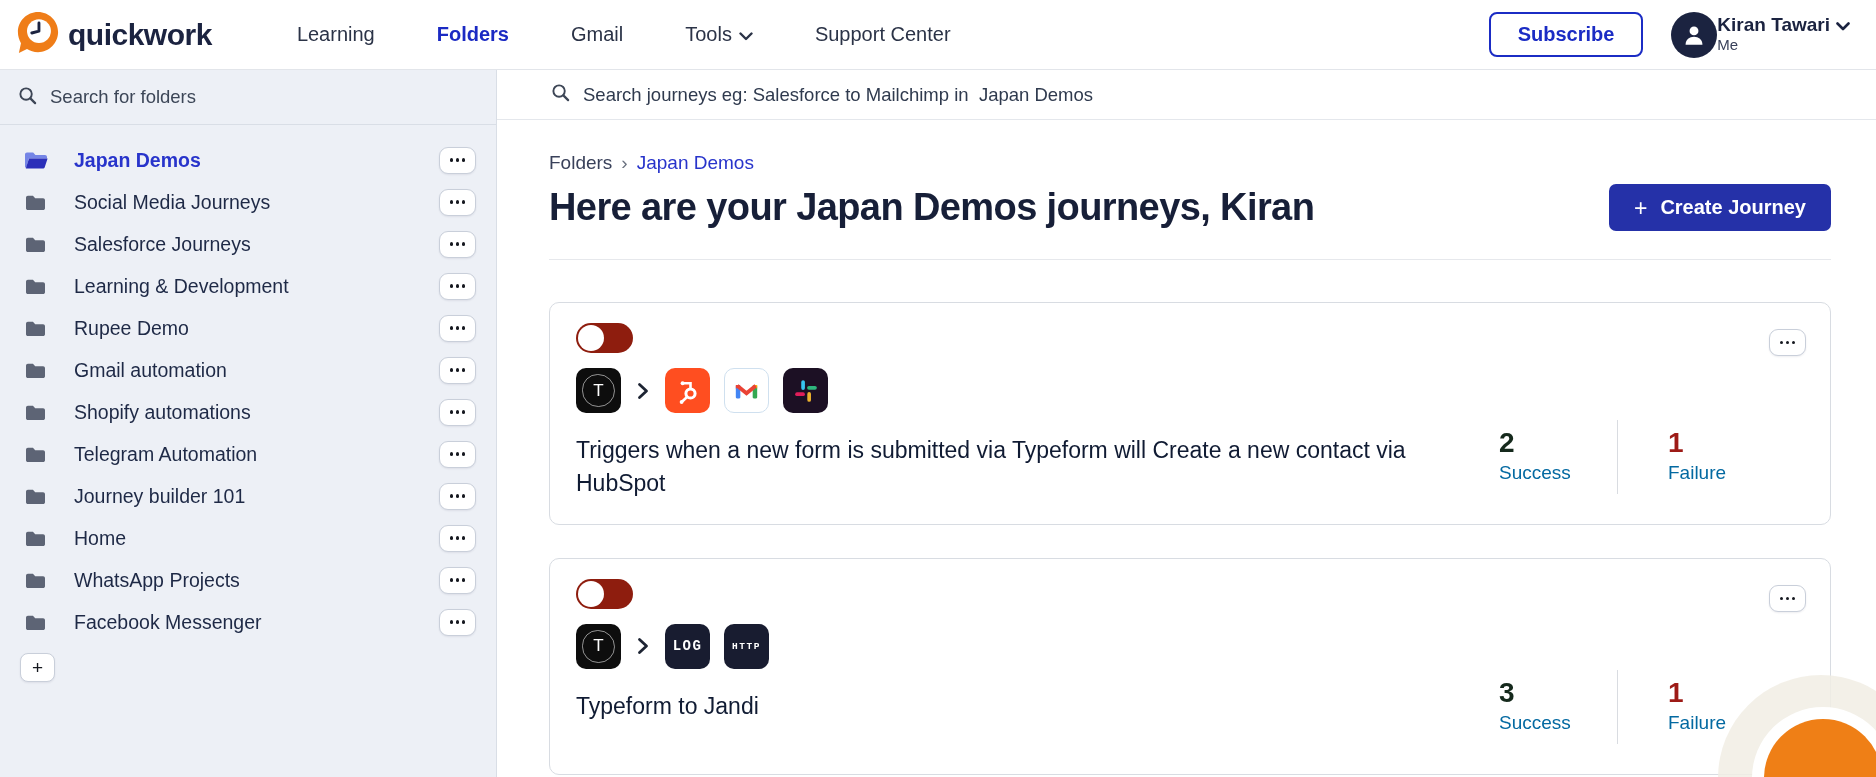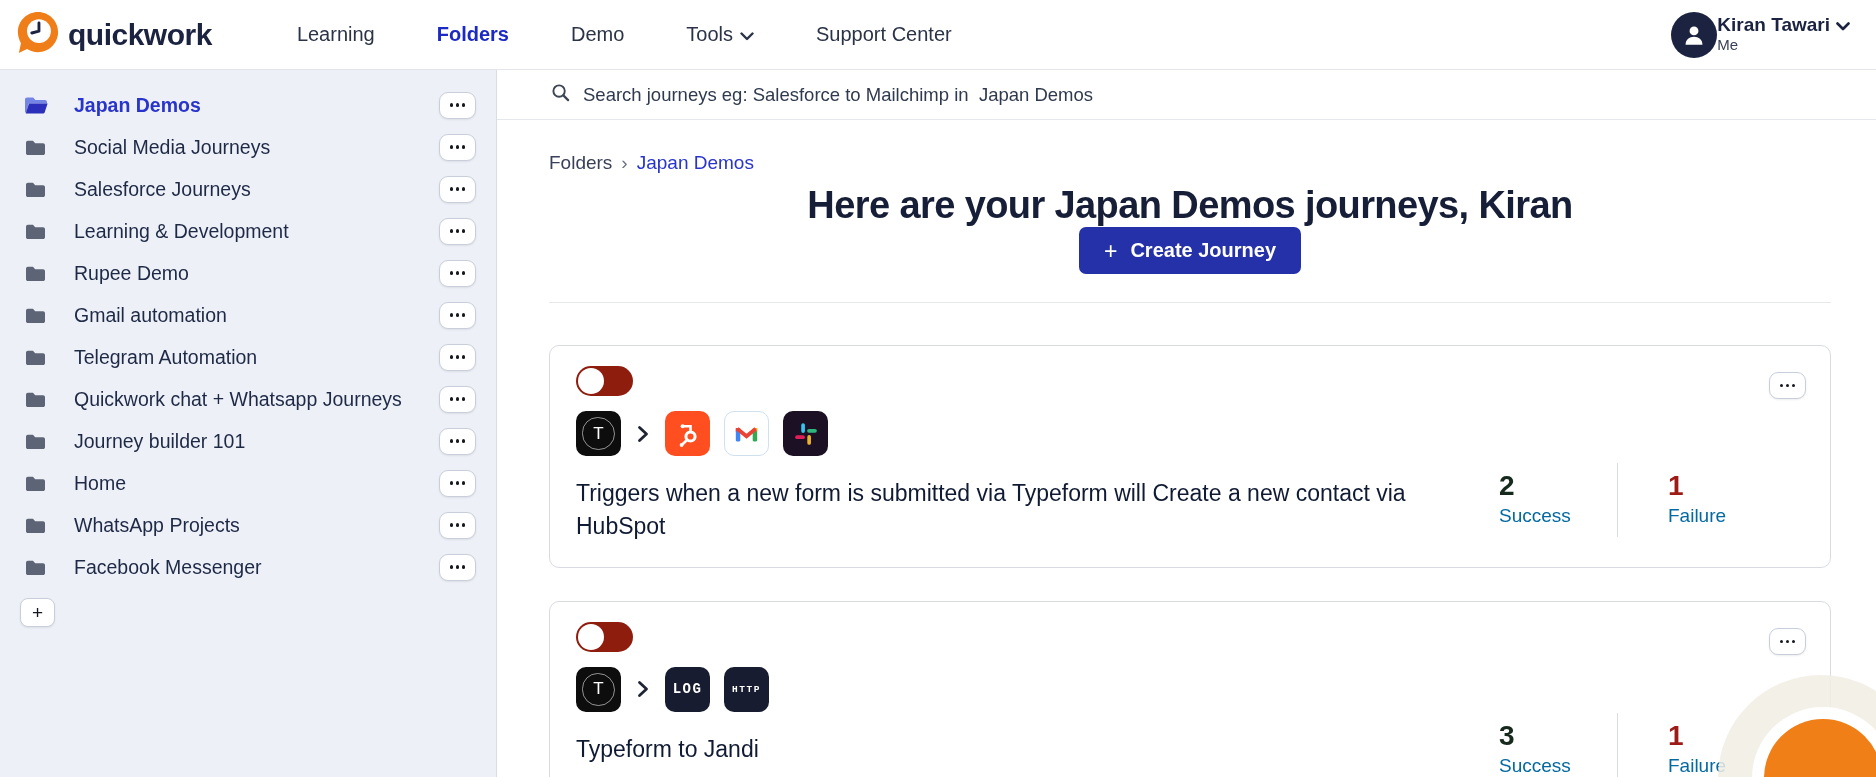--- a/index.html
+++ b/index.html
@@ -67,21 +67,21 @@
     flex:1; border:none; outline:none; background:transparent; font-size:18.5px;
     color:#2f3a4e; font-family:"Liberation Sans", sans-serif;
   }
   .journey-search input::placeholder { color:#2f3a4e; opacity:1; }
 
   .main-inner { padding:32px 45px 0 52px; position:relative; }
   .breadcrumb { font-size:19px; display:flex; align-items:center; gap:9px; }
   .crumb-root { color:#39415a; cursor:pointer; }
   .crumb-sep { color:#6b7280; }
   .crumb-current { color:#2834cb; cursor:pointer; }
-  .heading-row { display:flex; align-items:center; justify-content:center; margin-top:10px;flex-direction:column; }
+  .heading-row { display:flex; align-items:center; justify-content:space-between; margin-top:10px; }
   .page-title { font-size:38px; font-weight:700; color:#171f38; letter-spacing:-0.6px; }
   .create-btn {
     background:#2531a8; color:#fff; border:none; border-radius:7px; padding:12px 25px;
     font-size:20px; font-weight:600; display:flex; align-items:center; gap:13px; cursor:pointer;
     font-family:"Liberation Sans", sans-serif;
   }
   .create-plus { font-size:23px; font-weight:400; line-height:0; }
   .title-rule { border:none; border-top:1px solid #e6e8ec; margin-top:28px; }
 
   
@@ -131,33 +131,34 @@
           <circle cx="24" cy="22" r="12.5" fill="#ffffff"></circle>
           <path d="M24 22 L24 13.5 M24 22 L16.5 24" stroke="#1b2340" stroke-width="3" stroke-linecap="round" fill="none"></path>
         </svg>
       </span>
       <span class="logo-name">quickwork</span>
     </div>
 
     <nav class="nav-links">
       <span class="nav-link">Learning</span>
       <span class="nav-link active">Folders</span>
-      <span class="nav-link">Demo</span>
+      <span class="nav-link">Gmail</span>
       <span class="nav-link">
         <span>Tools</span>
         <span>
           <svg width="14" height="9" viewBox="0 0 14 9">
               <polyline points="1.5,1.5 7,7 12.5,1.5" fill="none" stroke="#2b3347" stroke-width="2.4" stroke-linecap="round" stroke-linejoin="round"></polyline>
             </svg>
         </span>
       </span>
       <span class="nav-link">Support Center</span>
     </nav>
 
     <div class="topbar-right">
+      <button class="subscribe-btn">Subscribe</button>
       <div class="user-chip">
         <span class="avatar">
           <svg width="26" height="26" viewBox="0 0 24 24">
             <circle cx="12" cy="8.2" r="4.1" fill="#ffffff"></circle>
             <path d="M4.2 21 C4.2 16.2 7.8 13.6 12 13.6 C16.2 13.6 19.8 16.2 19.8 21 Z" fill="#ffffff"></path>
           </svg>
         </span>
         <span class="user-meta">
           <span class="user-name">
             <span>Kiran Tawari</span>
@@ -169,20 +170,29 @@
           </span>
           <span class="user-role">Me</span>
         </span>
       </div>
     </div>
   </header>
 
   <div class="app">
 
     <aside class="sidebar">
+      <div class="sidebar-search">
+        <span>
+          <svg width="19" height="19" viewBox="0 0 20 20">
+              <circle cx="8.5" cy="8.5" r="6" fill="none" stroke="#3d4656" stroke-width="2"></circle>
+              <line x1="13" y1="13" x2="18" y2="18" stroke="#3d4656" stroke-width="2.4" stroke-linecap="round"></line>
+            </svg>
+        </span>
+        <input type="text" placeholder="Search for folders" style="">
+      </div>
 
       <ul class="folder-list">
         <li class="folder-item active">
           <span class="folder-icon">
             <svg width="25" height="21" viewBox="0 0 24 20">
               <path fill="#7585e6" d="M1 4 C1 2.9 1.9 2 3 2 L9.2 2 L11.4 4.4 L21 4.4 C22.1 4.4 23 5.3 23 6.4 L23 8 L1 8 Z"></path>
               <path fill="#7585e6" d="M1 7 L5 7 L2.5 17 L1 17 Z"></path>
               <path fill="#2b2fb9" d="M5 8 L23.6 8 L20.8 16.4 C20.5 17.4 19.7 18 18.7 18 L1.8 18 Z"></path>
             </svg>
           </span>
@@ -257,34 +267,34 @@
               <i></i>
               <i></i>
             </span>
         </li>
         <li class="folder-item">
           <span class="folder-icon">
               <svg width="23" height="19" viewBox="0 0 24 20">
                 <path fill="#5d6475" d="M2 5 C2 3.9 2.9 3 4 3 L9.3 3 L11.7 5.5 L20 5.5 C21.1 5.5 22 6.4 22 7.5 L22 16 C22 17.1 21.1 18 20 18 L4 18 C2.9 18 2 17.1 2 16 Z"></path>
               </svg>
             </span>
+          <span class="folder-label">Shopify automations</span>
+          <span class="dots-btn">
+              <i></i>
+              <i></i>
+              <i></i>
+            </span>
+        </li>
+        <li class="folder-item">
+          <span class="folder-icon">
+              <svg width="23" height="19" viewBox="0 0 24 20">
+                <path fill="#5d6475" d="M2 5 C2 3.9 2.9 3 4 3 L9.3 3 L11.7 5.5 L20 5.5 C21.1 5.5 22 6.4 22 7.5 L22 16 C22 17.1 21.1 18 20 18 L4 18 C2.9 18 2 17.1 2 16 Z"></path>
+              </svg>
+            </span>
           <span class="folder-label">Telegram Automation</span>
-          <span class="dots-btn">
-              <i></i>
-              <i></i>
-              <i></i>
-            </span>
-        </li>
-        <li class="folder-item">
-          <span class="folder-icon">
-              <svg width="23" height="19" viewBox="0 0 24 20">
-                <path fill="#5d6475" d="M2 5 C2 3.9 2.9 3 4 3 L9.3 3 L11.7 5.5 L20 5.5 C21.1 5.5 22 6.4 22 7.5 L22 16 C22 17.1 21.1 18 20 18 L4 18 C2.9 18 2 17.1 2 16 Z"></path>
-              </svg>
-            </span>
-          <span class="folder-label">Quickwork chat + Whatsapp Journeys</span>
           <span class="dots-btn">
               <i></i>
               <i></i>
               <i></i>
             </span>
         </li>
         <li class="folder-item">
           <span class="folder-icon">
               <svg width="23" height="19" viewBox="0 0 24 20">
                 <path fill="#5d6475" d="M2 5 C2 3.9 2.9 3 4 3 L9.3 3 L11.7 5.5 L20 5.5 C21.1 5.5 22 6.4 22 7.5 L22 16 C22 17.1 21.1 18 20 18 L4 18 C2.9 18 2 17.1 2 16 Z"></path>

